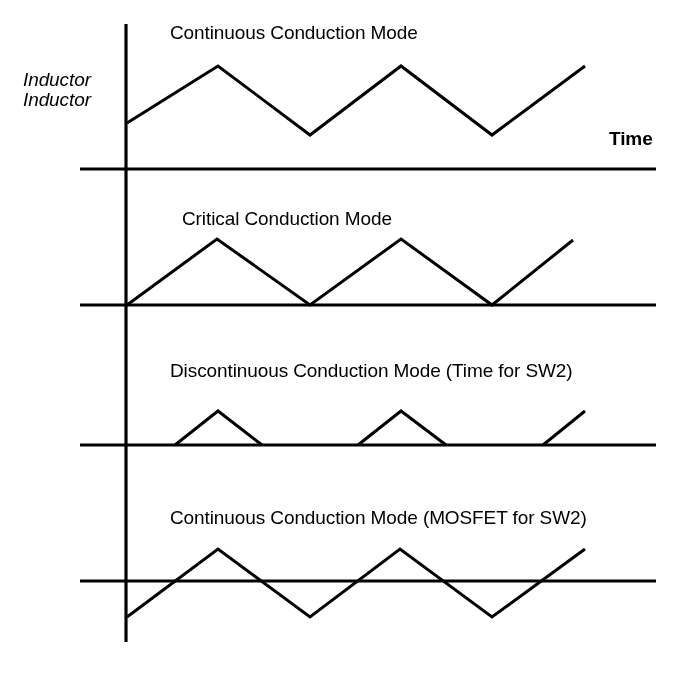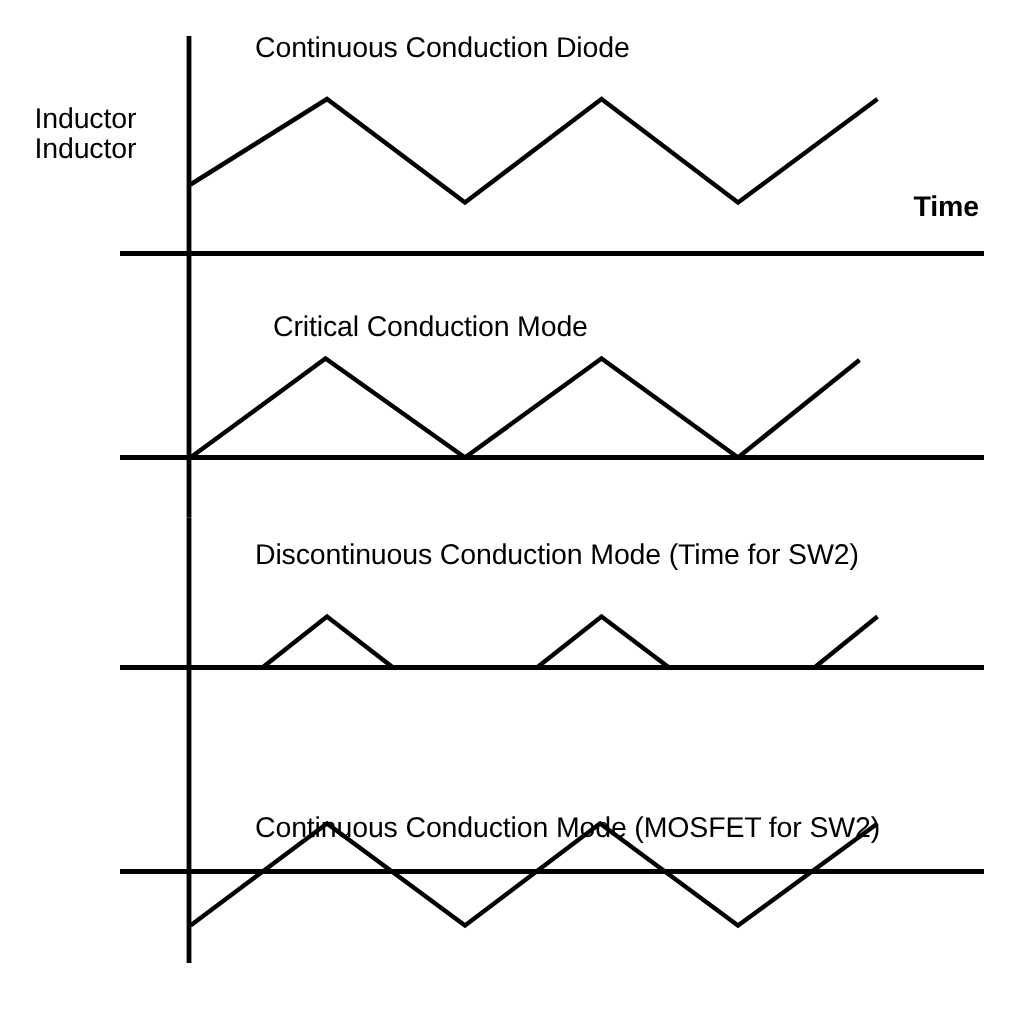--- a/index.html
+++ b/index.html
@@ -44,20 +44,21 @@
     color: #000000;
     font-size: 19px;
     line-height: 21px;
     white-space: nowrap;
     letter-spacing: -0.1px;
   }
   #label-inductor-current {
     left: 23px;
     top: 70px;
     line-height: 20px;
+    font-style: italic;
   }
   #label-time {
     left: 609px;
     top: 128px;
     font-weight: bold;
   }
   #title-ccm {
     left: 170px;
     top: 22px;
   }
@@ -66,21 +67,20 @@
     top: 208px;
     margin-left: 12px;
   }
   #title-dcm {
     left: 170px;
     top: 360px;
   }
   #title-ccm-mosfet {
     left: 170px;
     top: 507px;
-    margin-top: 35px;
   }
 </style>
 </head>
 <body>
 
 <div id="diagram-root">
 
   <svg id="waveform-svg" viewBox="0 0 678 675">
 
     <g>
@@ -108,21 +108,21 @@
       <line class="axis-line" x1="80" y1="581" x2="656" y2="581"></line>
       <polyline class="wave-path" points="127,617 218,549 310,617 400,549 492,617 585,549"></polyline>
     </g>
 
   </svg>
 
   <div class="label" id="label-inductor-current"><span>Inductor</span><br><span>Inductor</span></div>
 
   <div class="label" id="label-time">Time</div>
 
-  <div class="label" id="title-ccm">Continuous Conduction Diode</div>
+  <div class="label" id="title-ccm">Continuous Conduction Mode</div>
 
   <div class="label" id="title-crm">Critical Conduction Mode</div>
 
   <div class="label" id="title-dcm">Discontinuous Conduction Mode (Time for SW2)</div>
 
   <div class="label" id="title-ccm-mosfet">Continuous Conduction Mode (MOSFET for SW2)</div>
 
 </div>
 
 </body></html>

